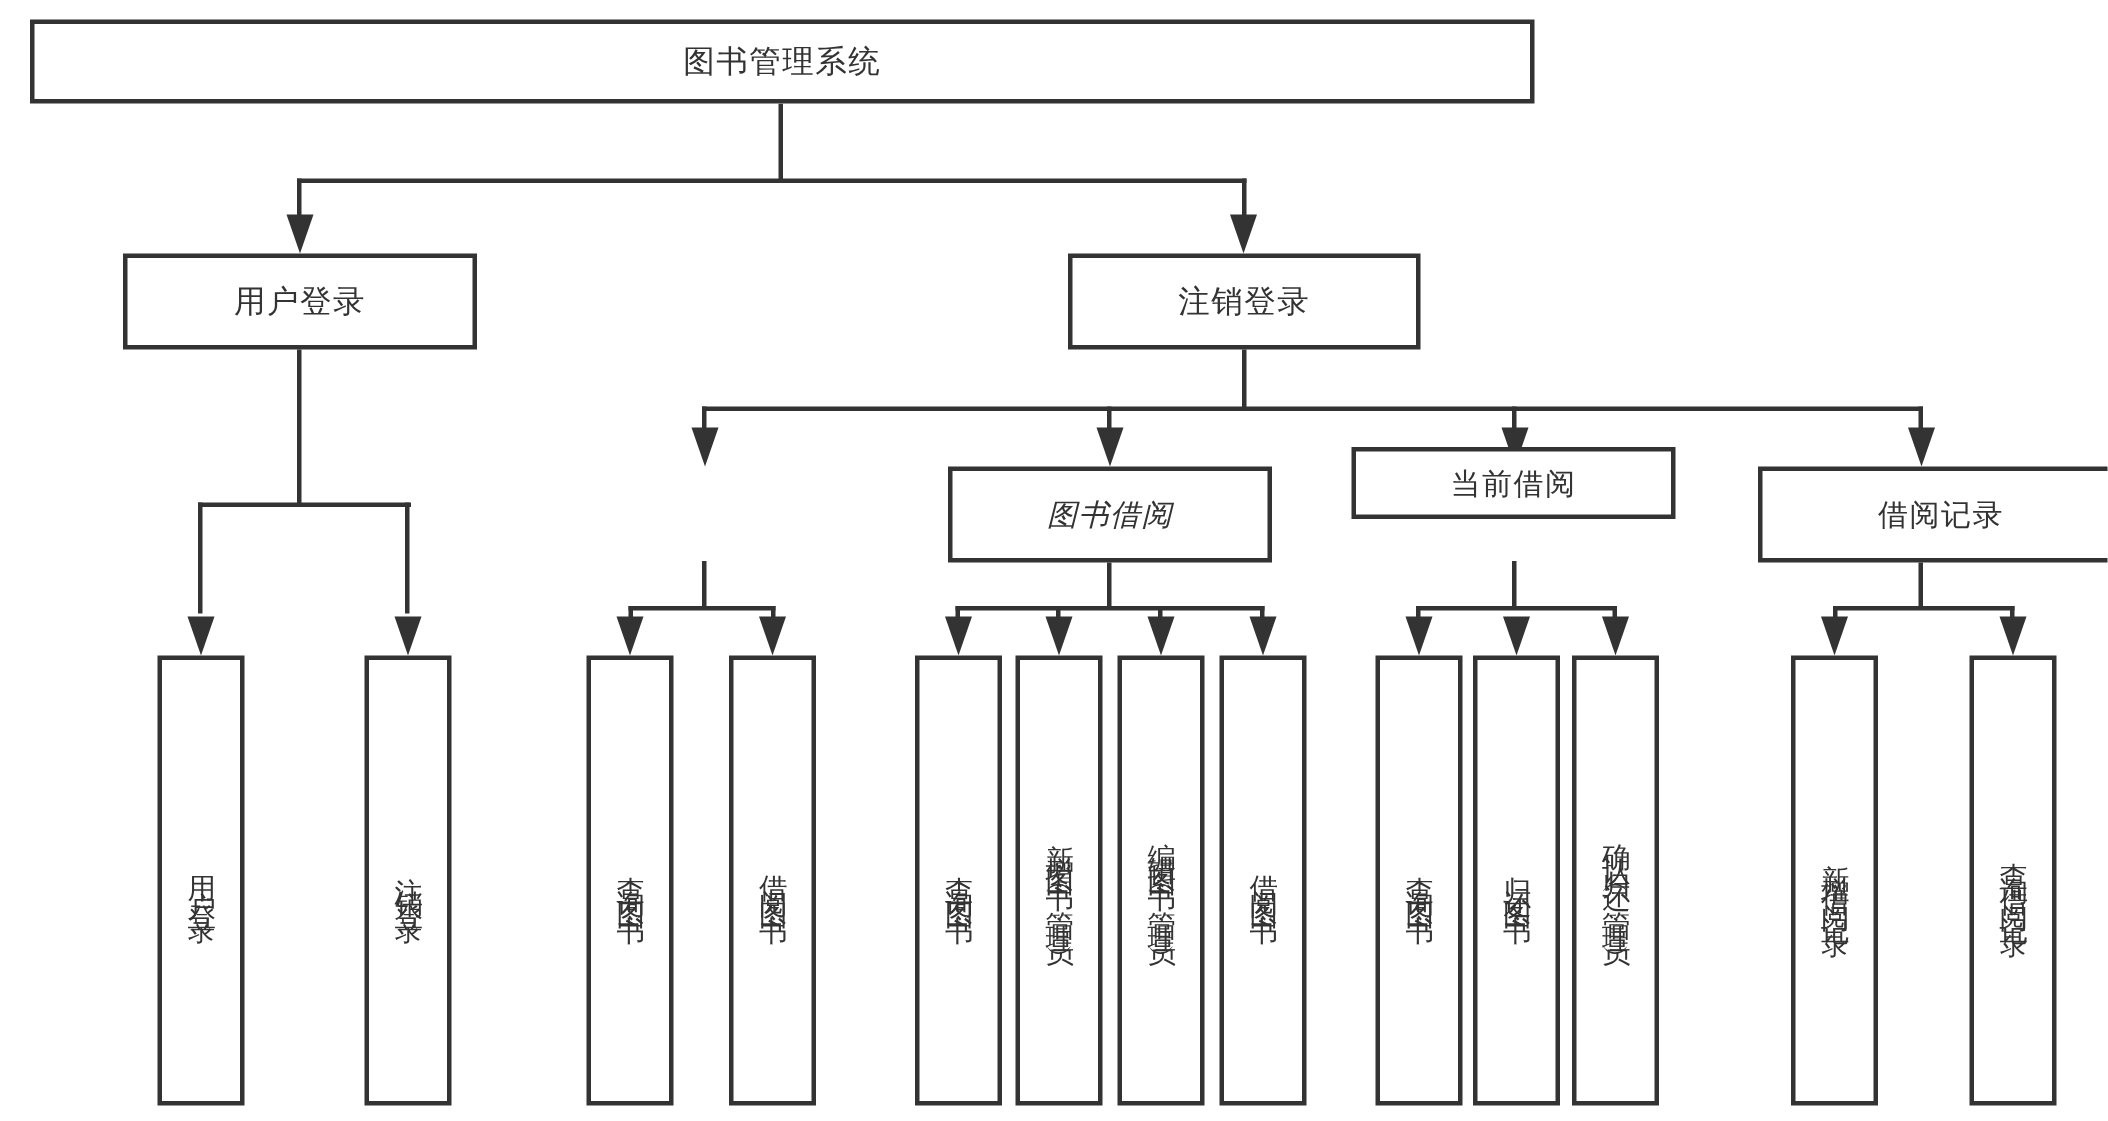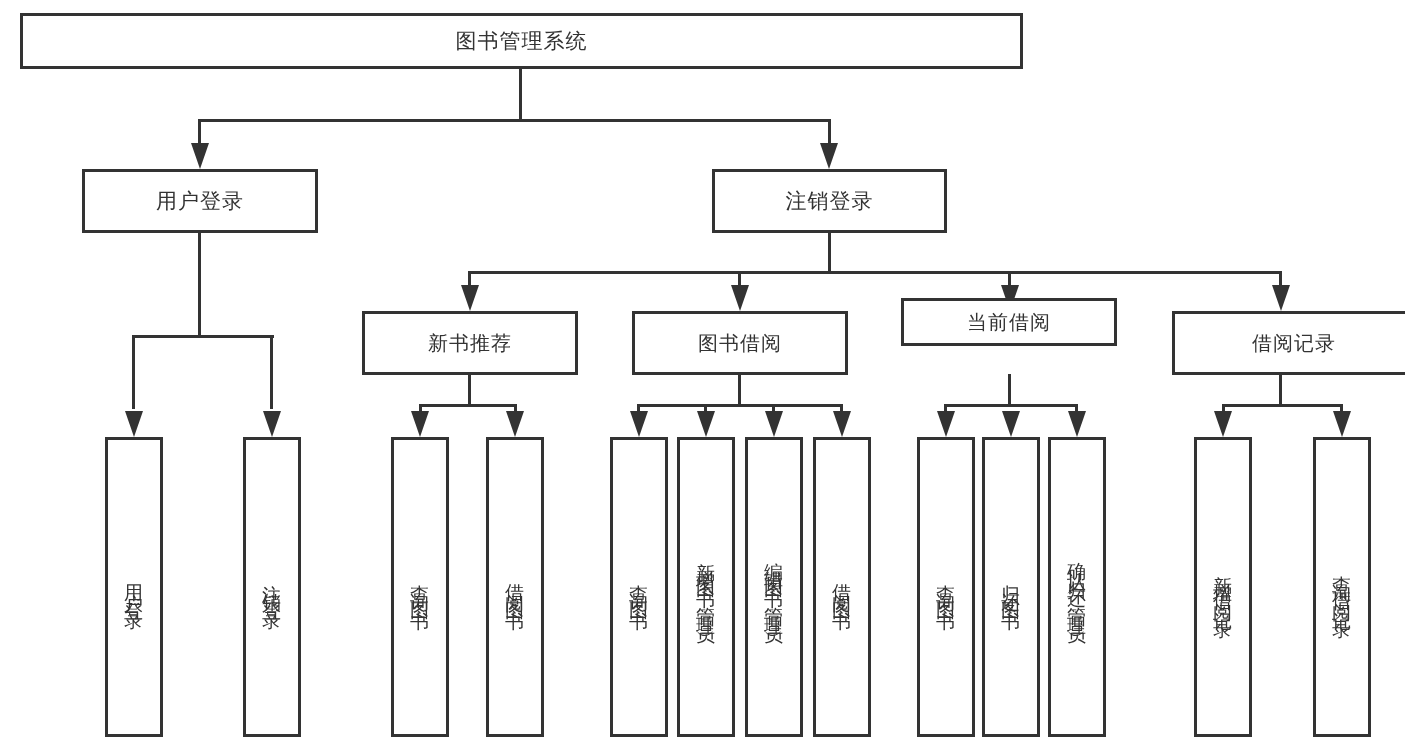--- a/index.html
+++ b/index.html
@@ -99,25 +99,22 @@
   </div>
 
   <div class="box lvl-2" style="left:82px;top:169px;width:236px;height:64px;">
     <span>用户登录</span>
   </div>
 
   <div class="box lvl-2" style="left:712px;top:169px;width:235px;height:64px;">
     <span>注销登录</span>
   </div>
 
-  <div class="box lvl-3" style="left:362px;top:311px;width:216px;height:64px;">
-    <span>新书推荐</span>
-  </div>
 
-  <div class="box lvl-3" style="left:632px;top:311px;width:216px;height:64px;">
+  <div class="box lvl-3" style="left:632px;top:311px;width:216px;height:64px;font-style:italic;">
     <span>图书借阅</span>
   </div>
 
   <div class="box lvl-3" style="left:901px;top:298px;width:216px;height:48px;">
     <span>当前借阅</span>
   </div>
 
   <div class="box lvl-3" style="left:1172px;top:311px;width:244px;height:64px;text-align:center;">
     <span>借阅记录</span>
   </div>

